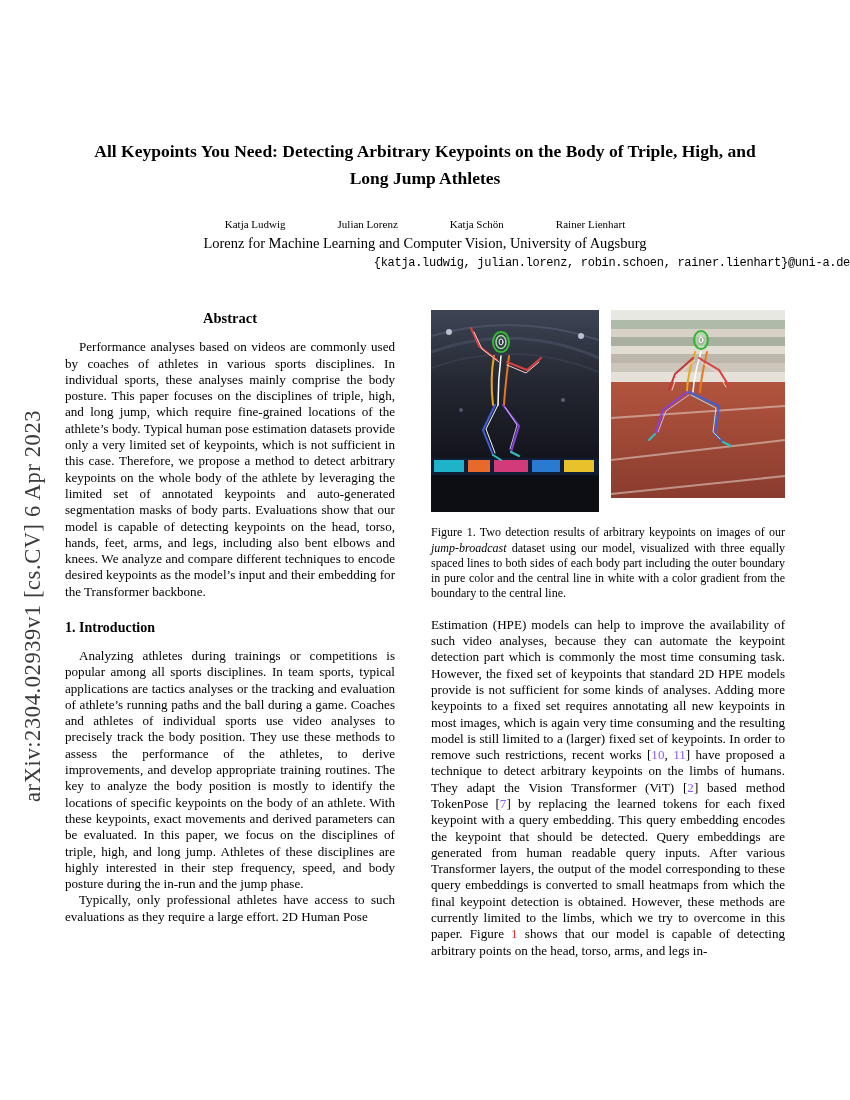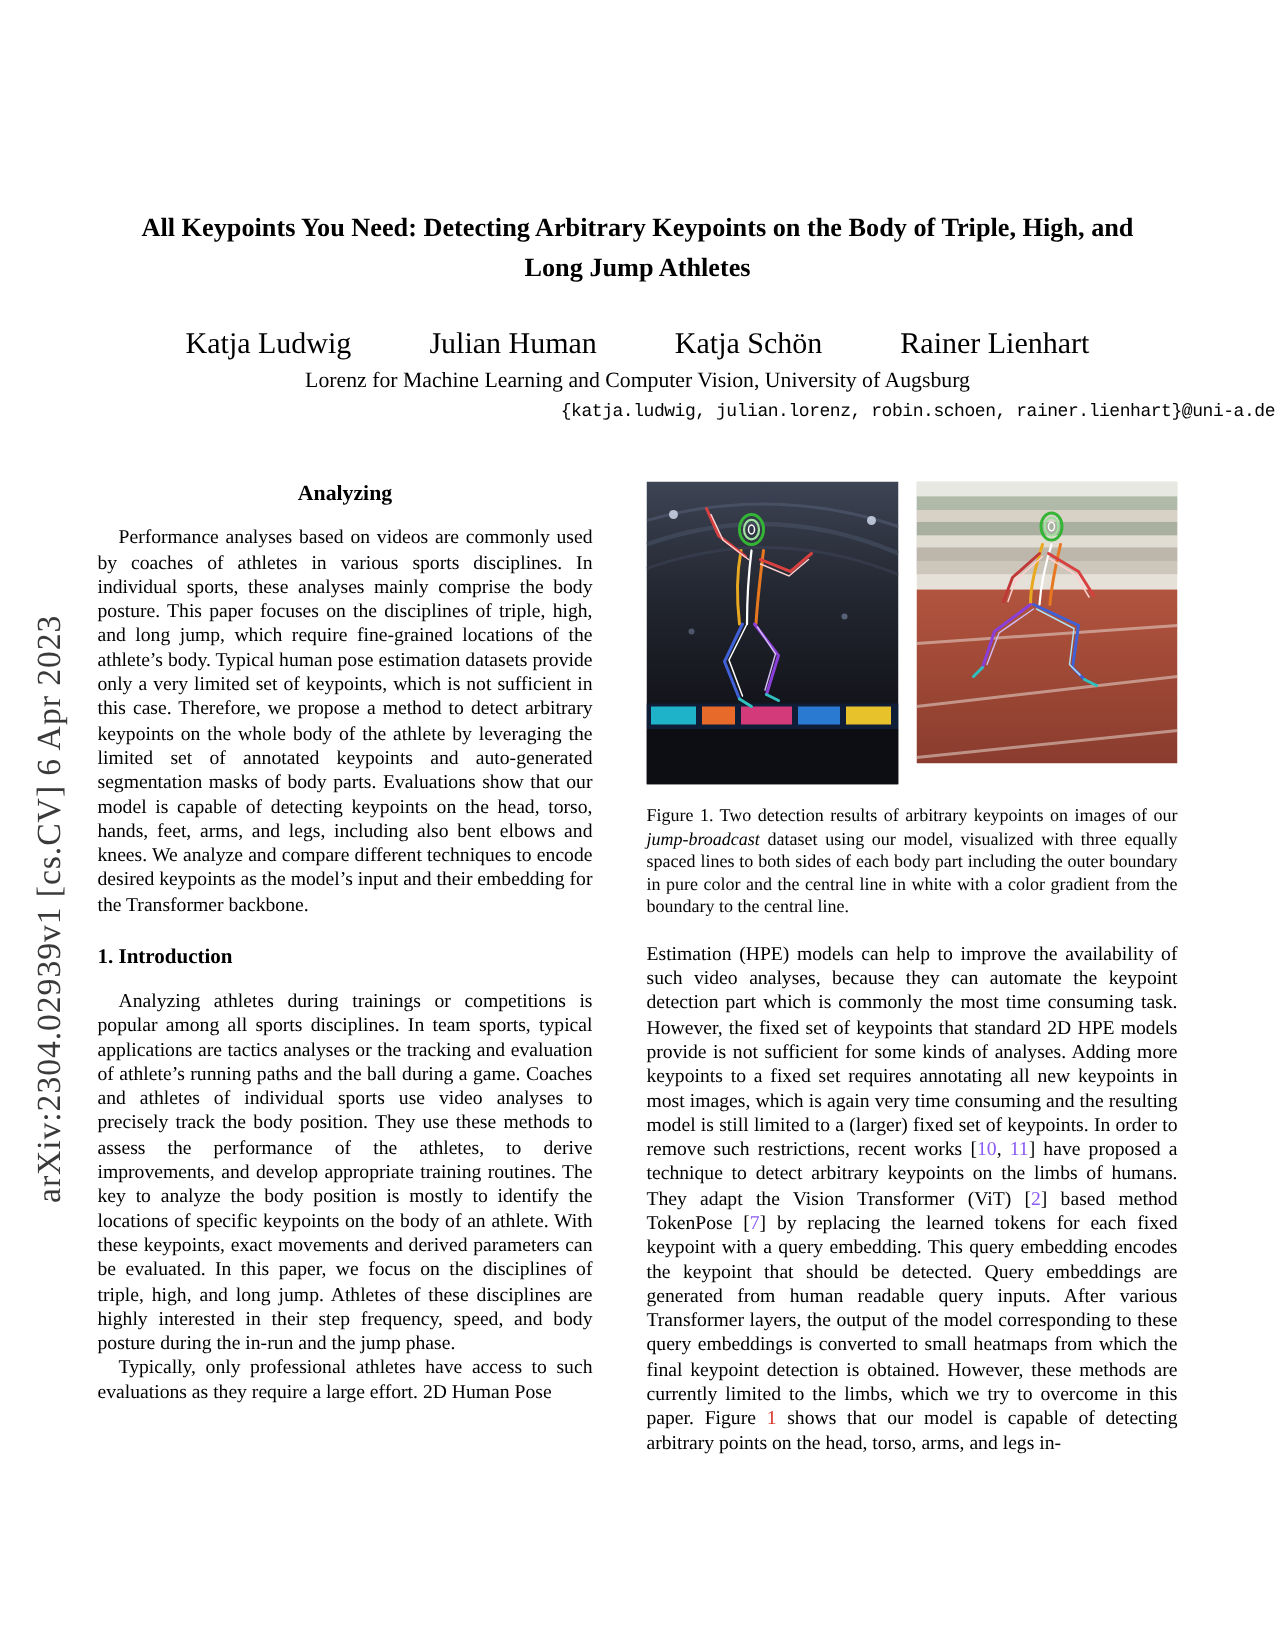--- a/index.html
+++ b/index.html
@@ -32,21 +32,21 @@
     text-align: center;
     font-size: 17.5px;
     font-weight: bold;
     line-height: 1.55;
   }
   .authors {
     margin-top: 26px;
     display: flex;
     justify-content: center;
     gap: 52px;
-    font-size: 20px;
+    font-size: 11px;
   }
   .affiliation {
     margin-top: 5px;
     text-align: center;
     font-size: 14.5px;
   }
   .email {
     margin-top: 4px;
     text-align: right;
     font-family: "Liberation Mono", monospace;
@@ -114,33 +114,33 @@
 <body>
 
 <div class="content">
 
   <div class="arxiv-strip">arXiv:2304.02939v1  [cs.CV]  6 Apr 2023</div>
 
   <h1 class="title">All Keypoints You Need: Detecting Arbitrary Keypoints on the Body of Triple, High, and Long Jump Athletes</h1>
 
   <div class="authors">
     <span>Katja Ludwig</span>
-    <span>Julian Human</span>
+    <span>Julian Lorenz</span>
     <span>Katja Schön</span>
     <span>Rainer Lienhart</span>
   </div>
 
   <div class="affiliation">Lorenz for Machine Learning and Computer Vision, University of Augsburg</div>
 
   <div class="email">{katja.ludwig, julian.lorenz, robin.schoen, rainer.lienhart}@uni-a.de</div>
 
   <div class="columns">
 
     <div class="col-left">
-      <div class="abstract-heading">Analyzing</div>
+      <div class="abstract-heading">Abstract</div>
       <p class="abstract-text">Performance analyses based on videos are commonly used by coaches of athletes in various sports disciplines. In individual sports, these analyses mainly comprise the body posture. This paper focuses on the disciplines of triple, high, and long jump, which require fine-grained locations of the athlete’s body. Typical human pose estimation datasets provide only a very limited set of keypoints, which is not sufficient in this case. Therefore, we propose a method to detect arbitrary keypoints on the whole body of the athlete by leveraging the limited set of annotated keypoints and auto-generated segmentation masks of body parts. Evaluations show that our model is capable of detecting keypoints on the head, torso, hands, feet, arms, and legs, including also bent elbows and knees. We analyze and compare different techniques to encode desired keypoints as the model’s input and their embedding for the Transformer backbone.</p>
 
       <div class="section-heading">1. Introduction</div>
       <p class="body-text indent">Analyzing athletes during trainings or competitions is popular among all sports disciplines. In team sports, typical applications are tactics analyses or the tracking and evaluation of athlete’s running paths and the ball during a game. Coaches and athletes of individual sports use video analyses to precisely track the body position. They use these methods to assess the performance of the athletes, to derive improvements, and develop appropriate training routines. The key to analyze the body position is mostly to identify the locations of specific keypoints on the body of an athlete. With these keypoints, exact movements and derived parameters can be evaluated. In this paper, we focus on the disciplines of triple, high, and long jump. Athletes of these disciplines are highly interested in their step frequency, speed, and body posture during the in-run and the jump phase.</p>
       <p class="body-text indent">Typically, only professional athletes have access to such evaluations as they require a large effort. 2D Human Pose</p>
     </div>
 
     <div class="col-right">
 
       <div class="figure-row">

